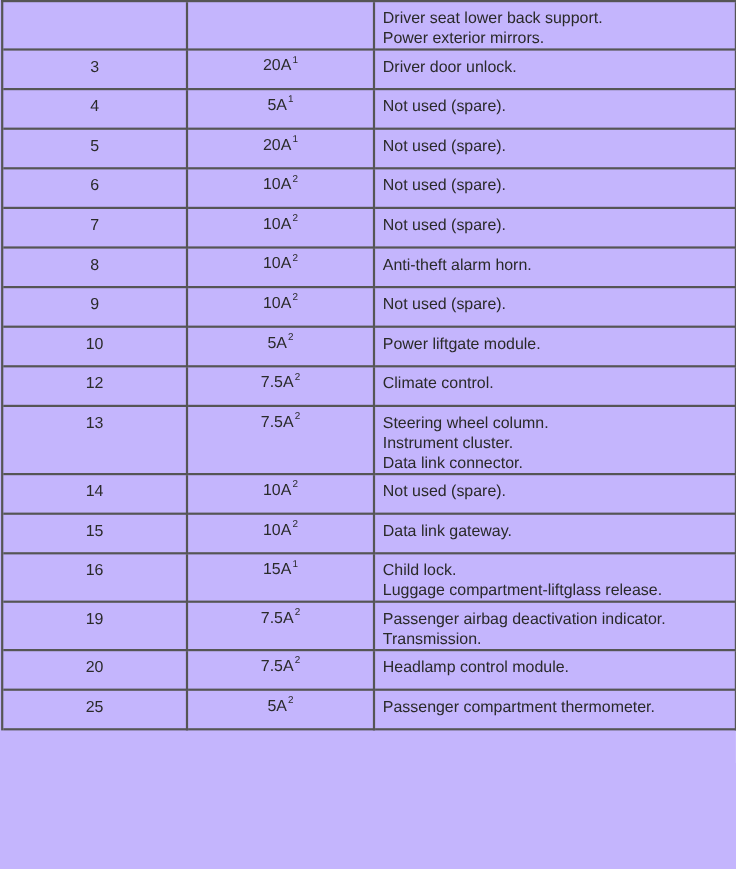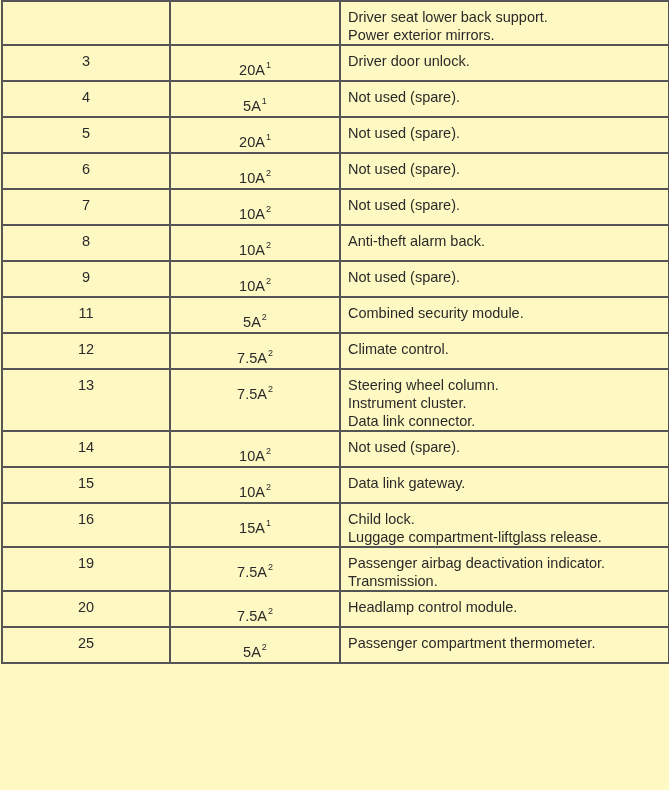--- a/index.html
+++ b/index.html
@@ -5,21 +5,21 @@
   html, body {
     margin: 0;
     padding: 0;
     background: #ffffff;
     width: 669px;
   }
   .page {
     width: 669px;
     height: 790px;
     overflow: hidden;
-    background: #fef9c3;
+    background: #c4b5fd;
     font-family: "Liberation Sans", sans-serif;
     color: #2a2a2a;
   }
   table.fuse-table {
     border-collapse: separate;
     border-spacing: 0;
     table-layout: fixed;
     width: 667px;
     margin-left: 1px;
     border-top: 2px solid #555555;
@@ -42,21 +42,21 @@
   tr.h1 td { height: 36px; }  
   tr.h2 td { height: 30px; }  
   tr.h3 td { height: 57px; }  
 
   td.c-num {
     text-align: center;
     padding-top: 7px;
   }
   td.c-amp {
     text-align: center;
-    padding-top: 16px;
+    padding-top: 6px;
     white-space: nowrap;
   }
   td.c-amp sup {
     font-size: 9px;
     line-height: 0;
     position: relative;
     top: -1px;
     margin-left: 1px;
   }
   td.c-desc {
@@ -119,35 +119,35 @@
         <td class="c-num"><span>7</span></td>
         <td class="c-amp"><span>10A</span><sup>2</sup></td>
         <td class="c-desc">
             <span class="desc">Not used (spare).</span>
           </td>
       </tr>
       <tr class="h1">
         <td class="c-num"><span>8</span></td>
         <td class="c-amp"><span>10A</span><sup>2</sup></td>
         <td class="c-desc">
-            <span class="desc">Anti-theft alarm back.</span>
+            <span class="desc">Anti-theft alarm horn.</span>
           </td>
       </tr>
       <tr class="h1">
         <td class="c-num"><span>9</span></td>
         <td class="c-amp"><span>10A</span><sup>2</sup></td>
         <td class="c-desc">
             <span class="desc">Not used (spare).</span>
           </td>
       </tr>
       <tr class="h1">
-        <td class="c-num"><span>11</span></td>
+        <td class="c-num"><span>10</span></td>
         <td class="c-amp"><span>5A</span><sup>2</sup></td>
         <td class="c-desc">
-            <span class="desc">Combined security module.</span>
+            <span class="desc">Power liftgate module.</span>
           </td>
       </tr>
       <tr class="h1">
         <td class="c-num"><span>12</span></td>
         <td class="c-amp"><span>7.5A</span><sup>2</sup></td>
         <td class="c-desc">
             <span class="desc">Climate control.</span>
           </td>
       </tr>
       <tr class="h3">

